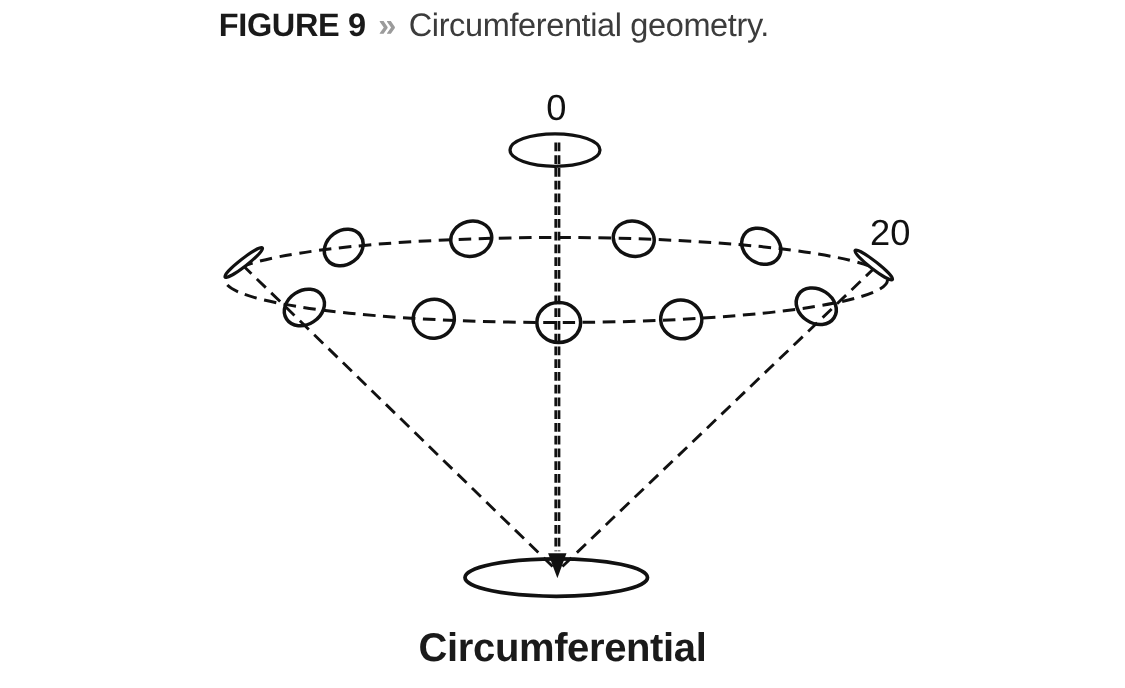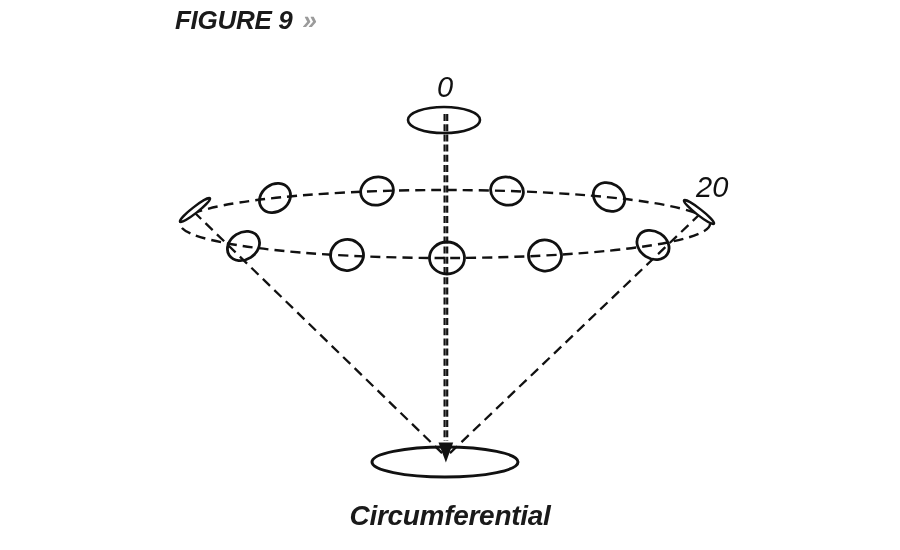--- a/index.html
+++ b/index.html
@@ -2,21 +2,20 @@
 <html><head>
 <meta charset="utf-8">
 <style>
   html,body{margin:0;padding:0;background:#ffffff;}
   .stage{
     position:relative;
     width:836px;height:550px;
     background:#ffffff;
     overflow:hidden;
     font-family:"Liberation Sans", sans-serif;
-    font-style:italic;
   }
   .fig-title{
     position:absolute;
     left:175px;top:4px;
     display:flex;
     align-items:baseline;
     gap:10px;
     line-height:32px;
     white-space:nowrap;
   }
@@ -52,36 +51,37 @@
   .angle-side{
     left:696px;top:172px;
     width:40px;
     text-align:left;
   }
   .bottom-label{
     position:absolute;
     left:0;top:500px;
     width:900px;
     text-align:center;
-    font-size:28px;
+    font-size:32px;
     font-weight:700;
     letter-spacing:-0.3px;
     color:#1a1a1a;
   }
   svg.diagram{position:absolute;left:0;top:0;}
   .stroke{stroke:#111111;fill:none;}
 </style>
 </head>
 <body>
 
 <div class="stage">
 
   <div class="fig-title">
     <span class="fig-label">FIGURE 9</span>
     <span class="fig-sep">»</span>
+    <span class="fig-caption">Circumferential geometry.</span>
   </div>
 
   <svg class="diagram" width="900" height="550" viewBox="0 0 900 550">
 
     <ellipse class="stroke" cx="445" cy="224" rx="265" ry="34" stroke-width="2.4" stroke-dasharray="10 6"></ellipse>
 
     <line class="stroke" x1="194" y1="212" x2="444" y2="455" stroke-width="2.3" stroke-dasharray="10 6"></line>
     <line class="stroke" x1="700" y1="214" x2="448" y2="455" stroke-width="2.3" stroke-dasharray="10 6"></line>
 
     <line class="stroke" x1="444.6" y1="114" x2="444.6" y2="441" stroke-width="2.2" stroke-dasharray="7 3.2"></line>

